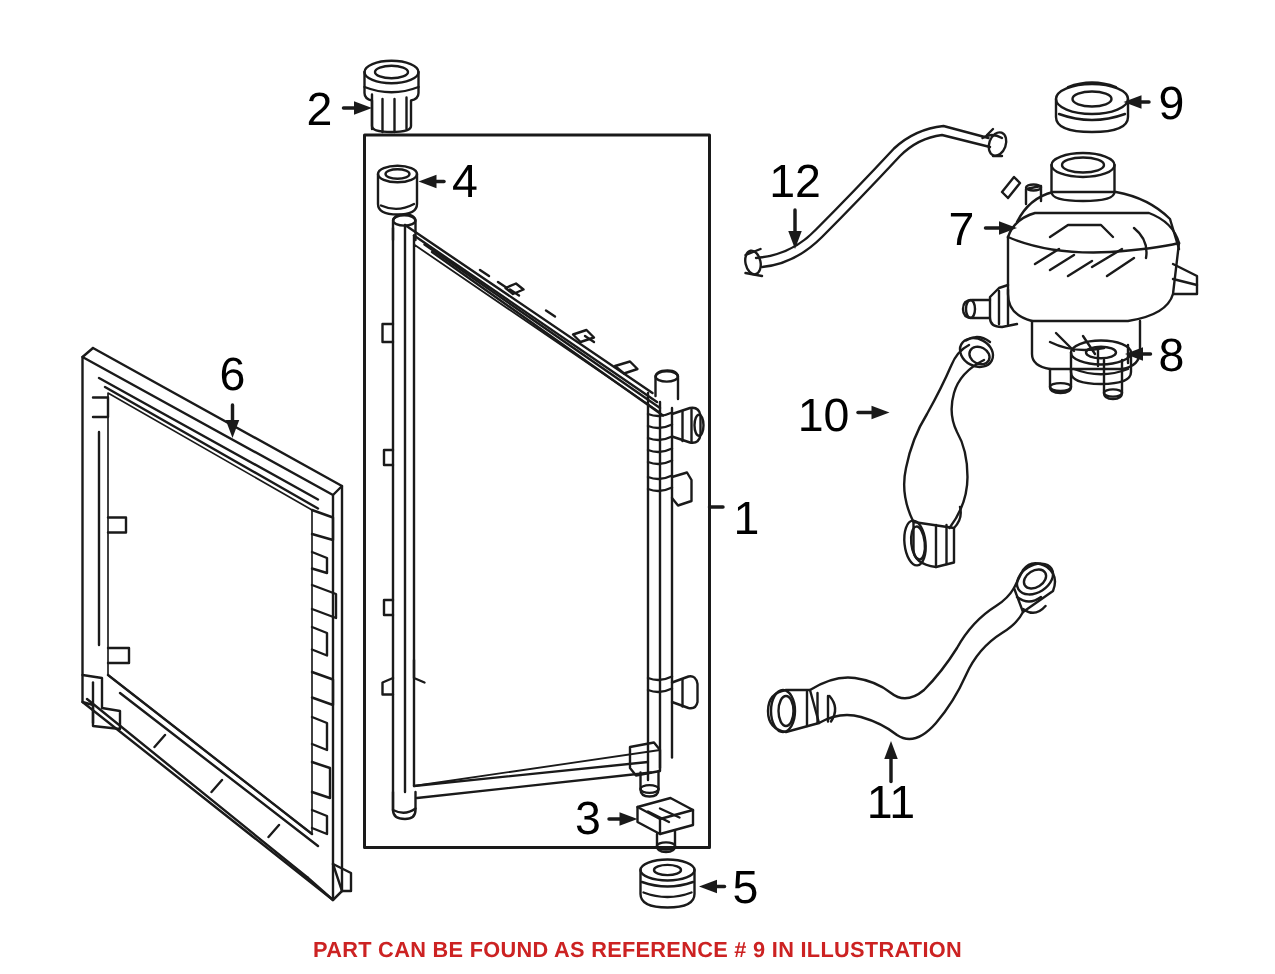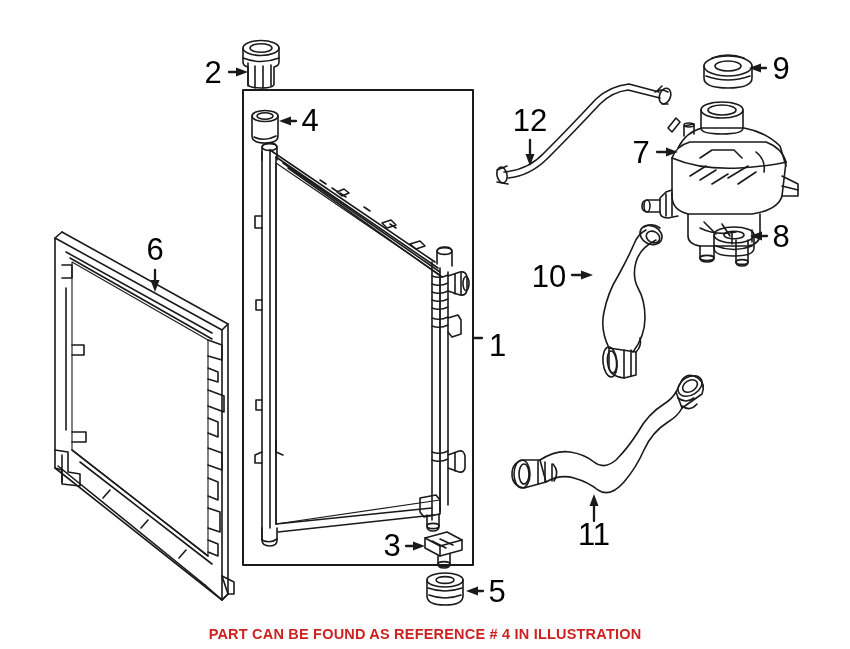--- a/index.html
+++ b/index.html
@@ -312,13 +312,13 @@
       <text class="callout-num" x="781" y="79" text-anchor="middle">9</text>
       <text class="callout-num" x="549" y="287" text-anchor="middle">10</text>
       <text class="callout-num" x="594" y="545" text-anchor="middle">11</text>
       <text class="callout-num" x="530" y="131" text-anchor="middle">12</text>
     </g>
 
   </g>
 </svg>
 </div>
 
-<div class="caption">PART CAN BE FOUND AS REFERENCE # 4 IN ILLUSTRATION</div>
+<div class="caption">PART CAN BE FOUND AS REFERENCE # 9 IN ILLUSTRATION</div>
 
 </body></html>

